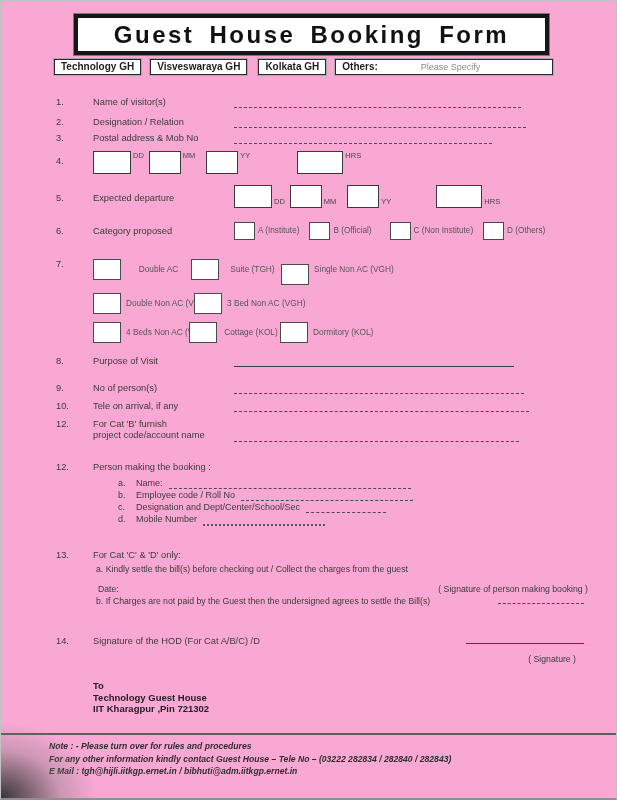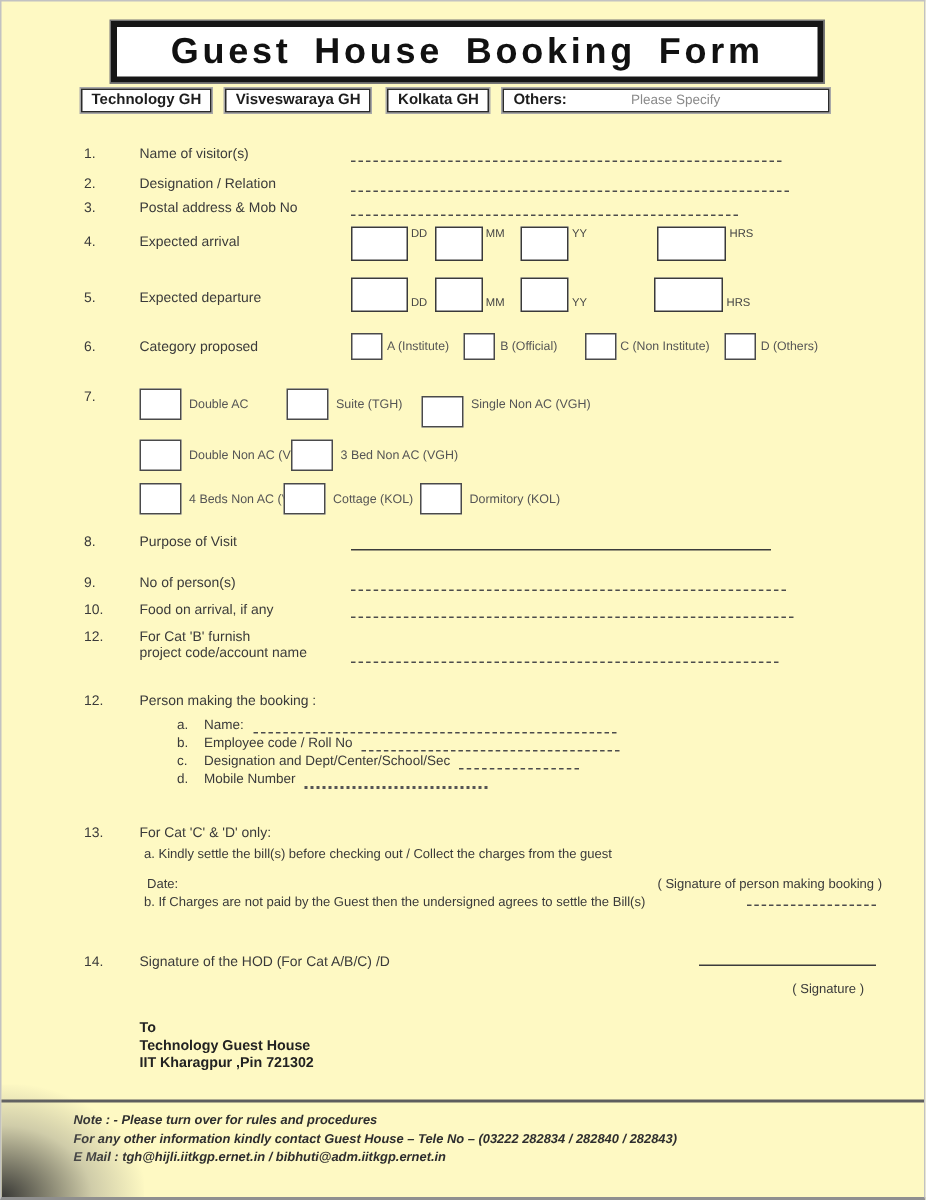--- a/index.html
+++ b/index.html
@@ -1,20 +1,20 @@
 <!DOCTYPE html>
 <html><head>
 <meta charset="utf-8">
 <style>
   html,body{margin:0;padding:0;background:#e9e9e9;}
   .page{
     position:relative;
     width:617px;height:800px;
     margin:0 auto;
-    background:#fef9c3;
+    background:#f9a8d4;
     font-family:"Liberation Sans", sans-serif;
     color:#333;
     overflow:hidden;
     box-sizing:border-box;
     border:1px solid #c2c2c2;
     border-bottom:2px solid #8f8f8f;
   }
   .page::after{
     content:'';position:absolute;left:0;bottom:0;width:95px;height:75px;
     background:radial-gradient(ellipse at 0% 100%, rgba(45,45,45,.95), rgba(120,120,120,.35) 45%, transparent 72%);
@@ -56,21 +56,21 @@
   .dotted{border-bottom:2px dotted #555;}
   
   .dbox{border:1.2px solid #3a3a3a;height:21px;flex:none;background:#fff;}
   .unit{font-size:7.5px;color:#444;margin:0 5px 0 2px;line-height:1;padding-top:1px;}
   
   .cb{border:1.4px solid #4a4a4a;flex:none;background:#fff;}
   .cb-sm{width:19px;height:16px;}
   .cb-lg{width:26px;height:19px;}
   .cat-lbl{font-size:8.2px;color:#555;margin:4px 10px 0 3px;white-space:nowrap;}
   .acc-lbl{font-size:8.3px;color:#555;padding:5px 0 0 5px;box-sizing:border-box;white-space:nowrap;}
-  .acc-row{display:flex;align-items:flex-start;margin-bottom:8px;}
+  .acc-row{display:flex;align-items:flex-start;margin-bottom:8px;text-align:center;}
   
   .sub{display:flex;align-items:flex-start;margin-left:117px;font-size:9px;color:#3a3a3a;margin-top:1px;}
   .sub .ltr{width:18px;flex:none;}
   .sub .stxt{margin-right:6px;white-space:nowrap;}
   
   .cat-cd-line{margin-left:95px;font-size:8.7px;color:#3a3a3a;display:flex;align-items:flex-start;}
   
   .scan-rule{border-top:2px solid #5e5e5e;width:617px;margin-left:-1px;}
   .foot{margin-left:48px;font-size:8.6px;font-style:italic;font-weight:bold;color:#2e2e2e;line-height:1.45;}
   .addr{margin-left:92px;font-size:9.5px;font-weight:bold;color:#222;line-height:1.25;}
@@ -114,21 +114,20 @@
   <div class="row" style="margin-top:5px">
     <span class="num">3.</span>
     <span class="lbl">Postal address &amp; Mob No</span>
     <span class="content">
         <span class="fill dashed" style="width:258px"></span>
       </span>
   </div>
 
   <div class="row" style="margin-top:6px">
     <span class="num" style="padding-top:5px">4.</span>
-    <span class="lbl" style="padding-top:5px">Expected arrival</span>
     <span class="content">
       <span class="dbox" style="width:36px"></span>
       <span class="unit">DD</span>
       <span class="dbox" style="width:30px"></span>
       <span class="unit">MM</span>
       <span class="dbox" style="width:30px;margin-left:6px"></span>
       <span class="unit">YY</span>
       <span class="dbox" style="width:44px;margin-left:42px"></span>
       <span class="unit">HRS</span>
     </span>
@@ -203,21 +202,21 @@
   <div class="row" style="margin-top:16px">
     <span class="num">9.</span>
     <span class="lbl">No of person(s)</span>
     <span class="content">
         <span class="fill dashed" style="width:290px"></span>
       </span>
   </div>
 
   <div class="row" style="margin-top:6px">
     <span class="num">10.</span>
-    <span class="lbl">Food on arrival, if any</span>
+    <span class="lbl">Tele on arrival, if any</span>
     <span class="content">
         <span class="fill dashed" style="width:295px"></span>
       </span>
   </div>
 
   <div class="row" style="margin-top:6px">
     <span class="num">12.</span>
     <span class="lbl">
       <span>For Cat 'B' furnish</span><br>
       <span>project code/account name</span>

